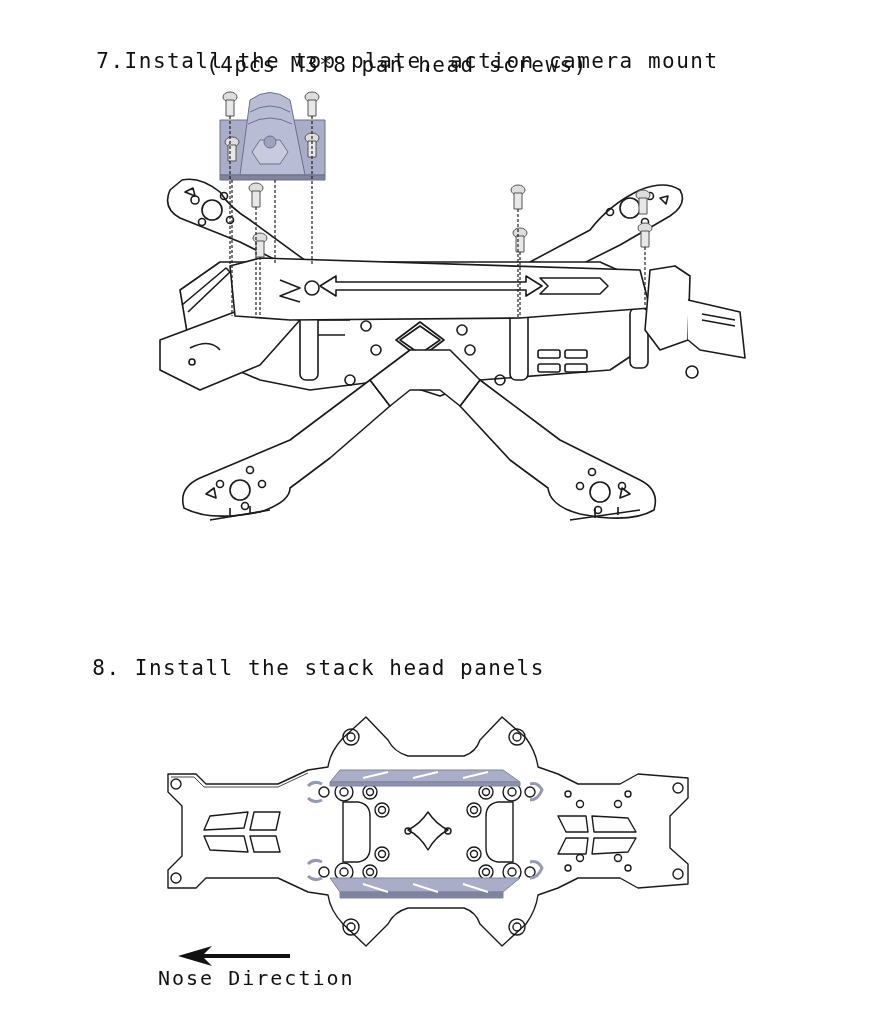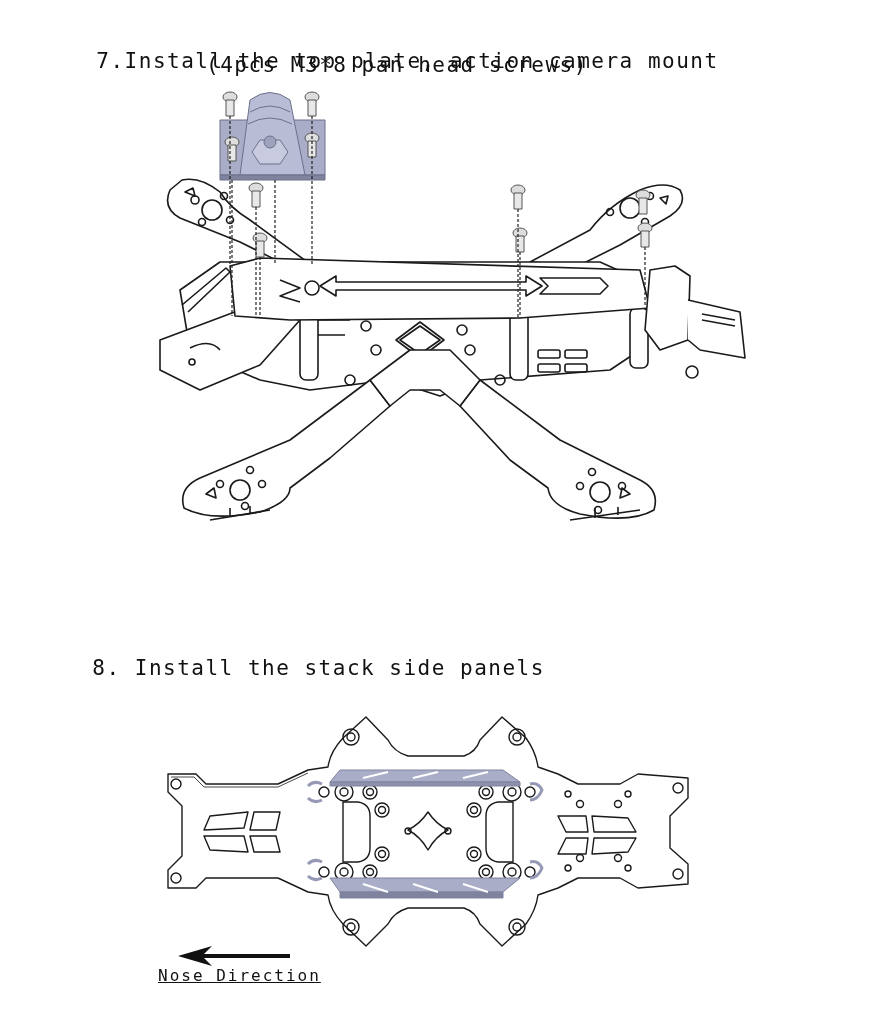--- a/index.html
+++ b/index.html
@@ -1,19 +1,19 @@
 <!DOCTYPE html>
 <html><head>
 <meta charset="utf-8">
 <style>
   html,body{margin:0;padding:0;background:#ffffff;}
   body{width:895px;height:1024px;position:relative;overflow:hidden;font-family:"DejaVu Sans Mono","Liberation Mono",monospace;color:#111;}
   .step-title{position:absolute;font-size:21px;letter-spacing:1.5px;white-space:pre;color:#111;font-family:"DejaVu Sans Mono","Liberation Mono",monospace;}
   .fig{position:absolute;}
-  .nose-label{position:absolute;font-size:16px;letter-spacing:2px;white-space:pre;font-family:"DejaVu Sans Mono","Liberation Mono",monospace;text-decoration:underline;}
+  .nose-label{position:absolute;font-size:20px;letter-spacing:2px;white-space:pre;font-family:"DejaVu Sans Mono","Liberation Mono",monospace;}
   svg{display:block;}
 </style>
 </head>
 <body>
 
 <div class="step-title" style="left:68px;top:25px;text-align:right;">
   <span>7.</span><span>Install the top plate, action camera mount</span>
 </div>
 <div class="step-title" style="left:206px;top:53px;">(4pcs M3*8 pan head screws)</div>
 
@@ -167,21 +167,21 @@
     <path d="M116 127 L116 236"></path>
         <path d="M120 177 L120 236"></path>
     <path d="M378 129 L378 238"></path>
         <path d="M380 172 L380 238"></path>
     <path d="M505 167 L505 226"></path>
   </g>
 </svg>
 </div>
 
 <div class="step-title" style="left:64px;top:632px;">
-  <span>8.</span><span> </span><span>Install the stack side panels</span>
+  <span>8.</span><span> </span><span>Install the stack head panels</span>
 </div>
 
 <div class="fig" style="left:158px;top:712px;width:540px;height:240px;">
 <svg width="540" height="240" viewBox="0 0 540 240" fill="none" stroke="#1a1a1a" stroke-width="1.4" stroke-linejoin="round">
 
   <path fill="#fff" d="
     M10 62 L38 62 L48 72 L120 72 L150 58 L170 55
     Q172 40 185 26 L208 5 L230 28 Q236 40 250 44 L306 44 Q318 40 322 28 L344 5 L368 26 Q378 40 380 55
     L400 62 L420 72 L462 72 L480 62 L530 66 L530 86 L512 104 L512 136 L530 152 L530 172 L480 176 L462 166 L420 166 L400 176 L380 183
     Q378 198 368 212 L344 234 L322 212 Q318 200 306 196 L250 196 Q236 200 230 212 L208 234 L185 212 Q172 198 170 183

